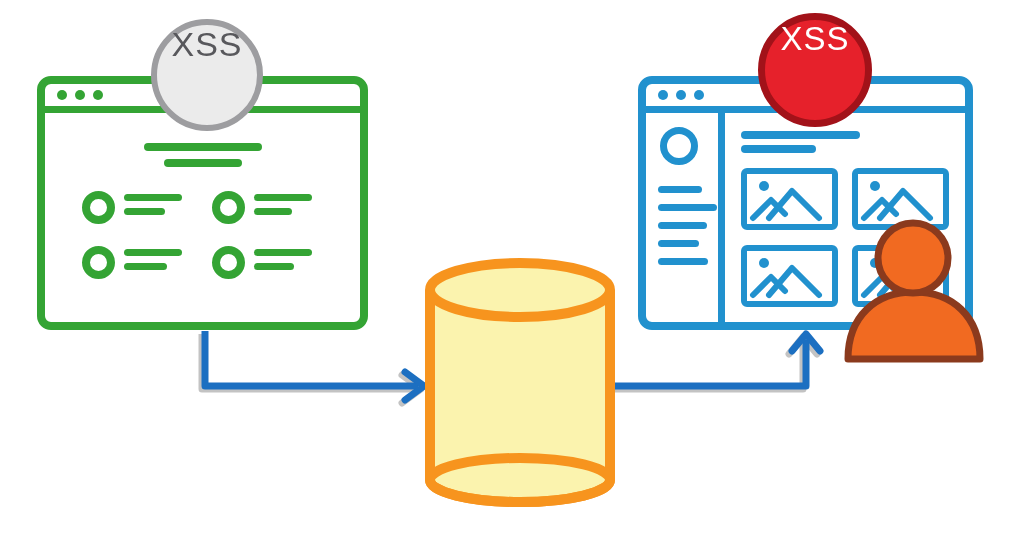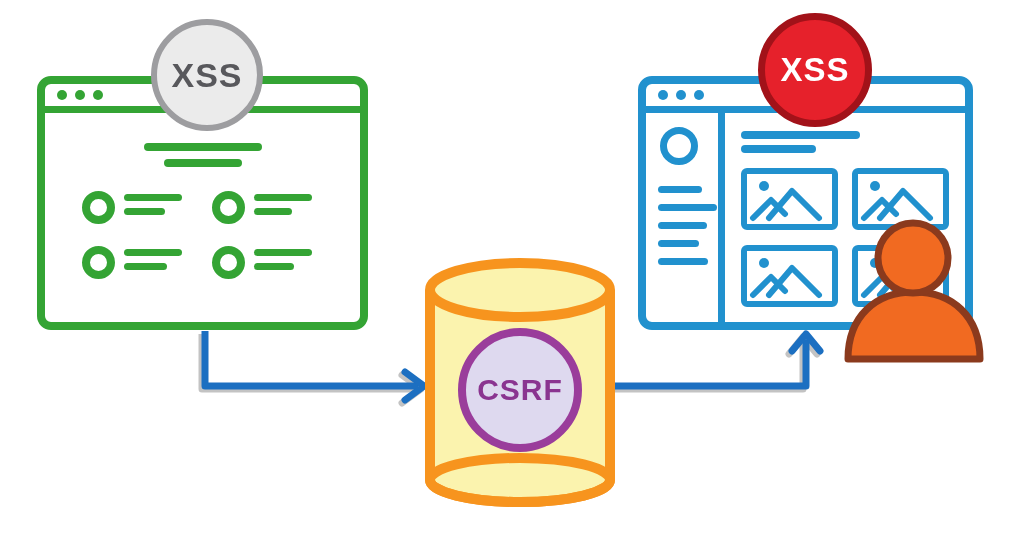--- a/index.html
+++ b/index.html
@@ -40,21 +40,21 @@
   .ring-b { width:38px; height:38px; border:7px solid var(--victim-window,#2191CE); border-radius:50%; margin-left:2px; }
   .side-lines { display:flex; flex-direction:column; gap:11px; margin-top:21px; }
   .side-lines .b-line { height:7px; }
   .main-area { flex:1; padding:18px 10px 0 16px; }
   .head-lines { display:flex; flex-direction:column; gap:6px; margin-bottom:15px; }
   .head-lines .b-line { height:8px; }
   .img-grid { display:grid; grid-template-columns:97px 97px; column-gap:14px; row-gap:15px; }
   .img-box { width:97px; height:62px; border:6px solid var(--victim-window,#2191CE); border-radius:6px; display:flex; align-items:center; justify-content:center; overflow:hidden; }
 
   
-  .badge { position:absolute; border-radius:50%; display:flex; align-items:center; justify-content:center; font-weight:bold; letter-spacing:1px; }
+  .badge { position:absolute; border-radius:50%; display:flex; justify-content:center; font-weight:normal; letter-spacing:1px; }
   .badge.gray {
     left:151px; top:19px; width:112px; height:112px; font-size:34px;
     background:var(--source-xss-fill,#EBEBEB); border:6px solid var(--source-xss-border,#9D9DA0); color:var(--source-xss-text-color,#58585C);
   }
   .badge.red {
     left:758px; top:13px; width:114px; height:114px; font-size:33px;
     background:var(--victim-xss-fill,#E6212B); border:7px solid var(--victim-xss-border,#A21219); color:var(--victim-xss-text-color,#FFFFFF);
   }
   .badge.csrf {
     left:458px; top:328px; width:124px; height:124px; font-size:30px;
@@ -129,23 +129,20 @@
     <span>XSS</span>
   </div>
 
   <svg class="db" width="200" height="255" viewBox="0 0 200 255">
     <path d="M10,35 L10,225 A90,22 0 0 0 190,225 L190,35 Z" fill="var(--database-fill,#FBF3AE)" stroke="none"></path>
     <ellipse cx="100" cy="225" rx="90" ry="22" fill="var(--database-fill,#FBF3AE)" stroke="var(--database-stroke,#F7941E)" stroke-width="10"></ellipse>
     <path d="M10,35 L10,225 A90,22 0 0 0 190,225 L190,35" fill="none" stroke="var(--database-stroke,#F7941E)" stroke-width="10"></path>
     <ellipse cx="100" cy="35" rx="90" ry="27" fill="var(--database-fill,#FBF3AE)" stroke="var(--database-stroke,#F7941E)" stroke-width="10"></ellipse>
   </svg>
 
-  <div class="badge csrf">
-    <span>CSRF</span>
-  </div>
 
   <div class="window blue">
     <div class="titlebar">
       <span class="dot"></span>
       <span class="dot"></span>
       <span class="dot"></span>
     </div>
     <div class="blue-body">
       <div class="sidebar">
         <div class="ring-b"></div>

